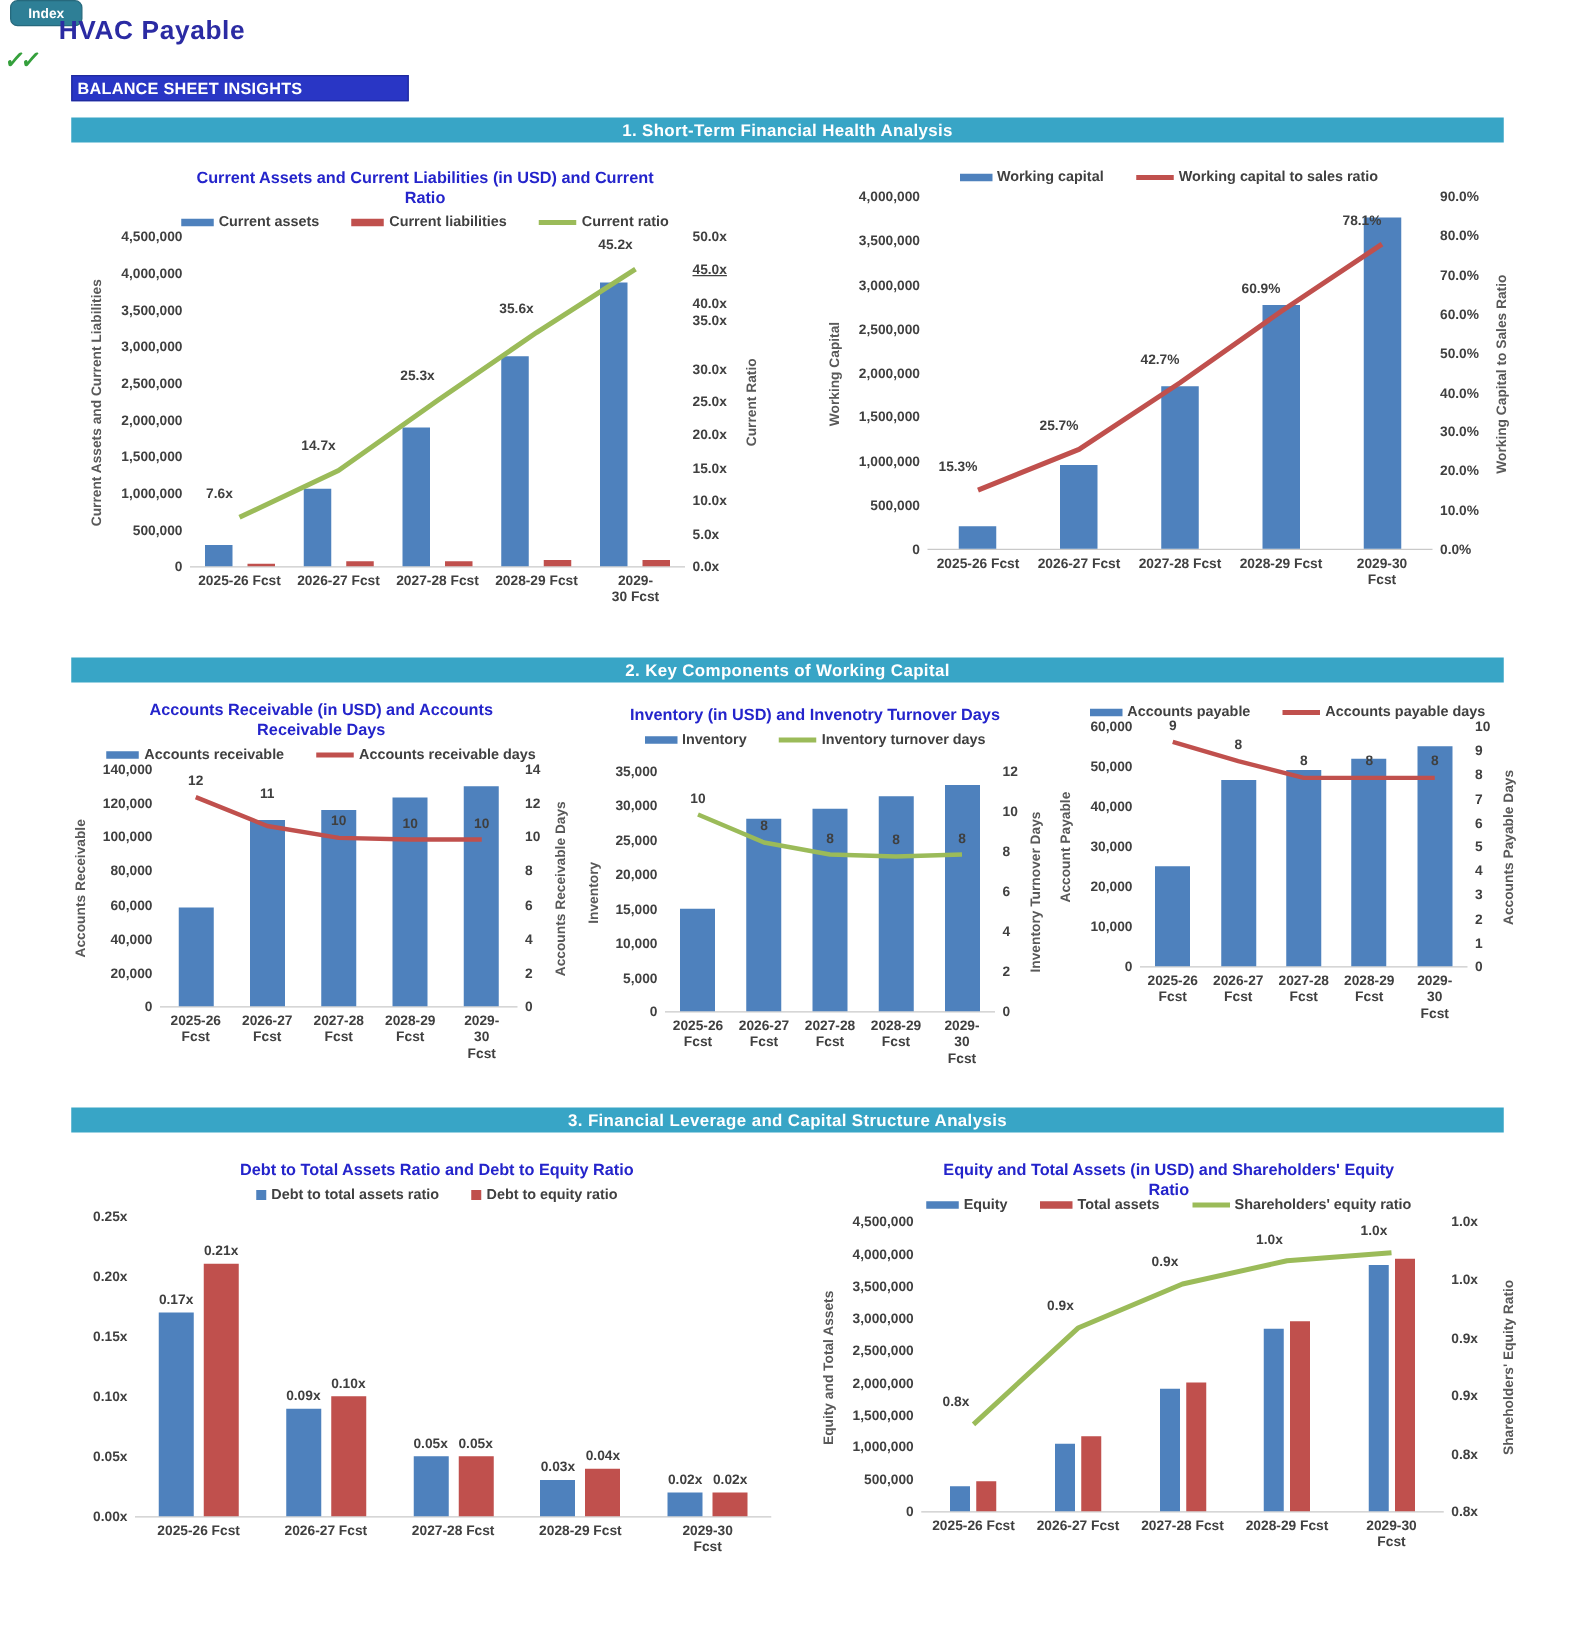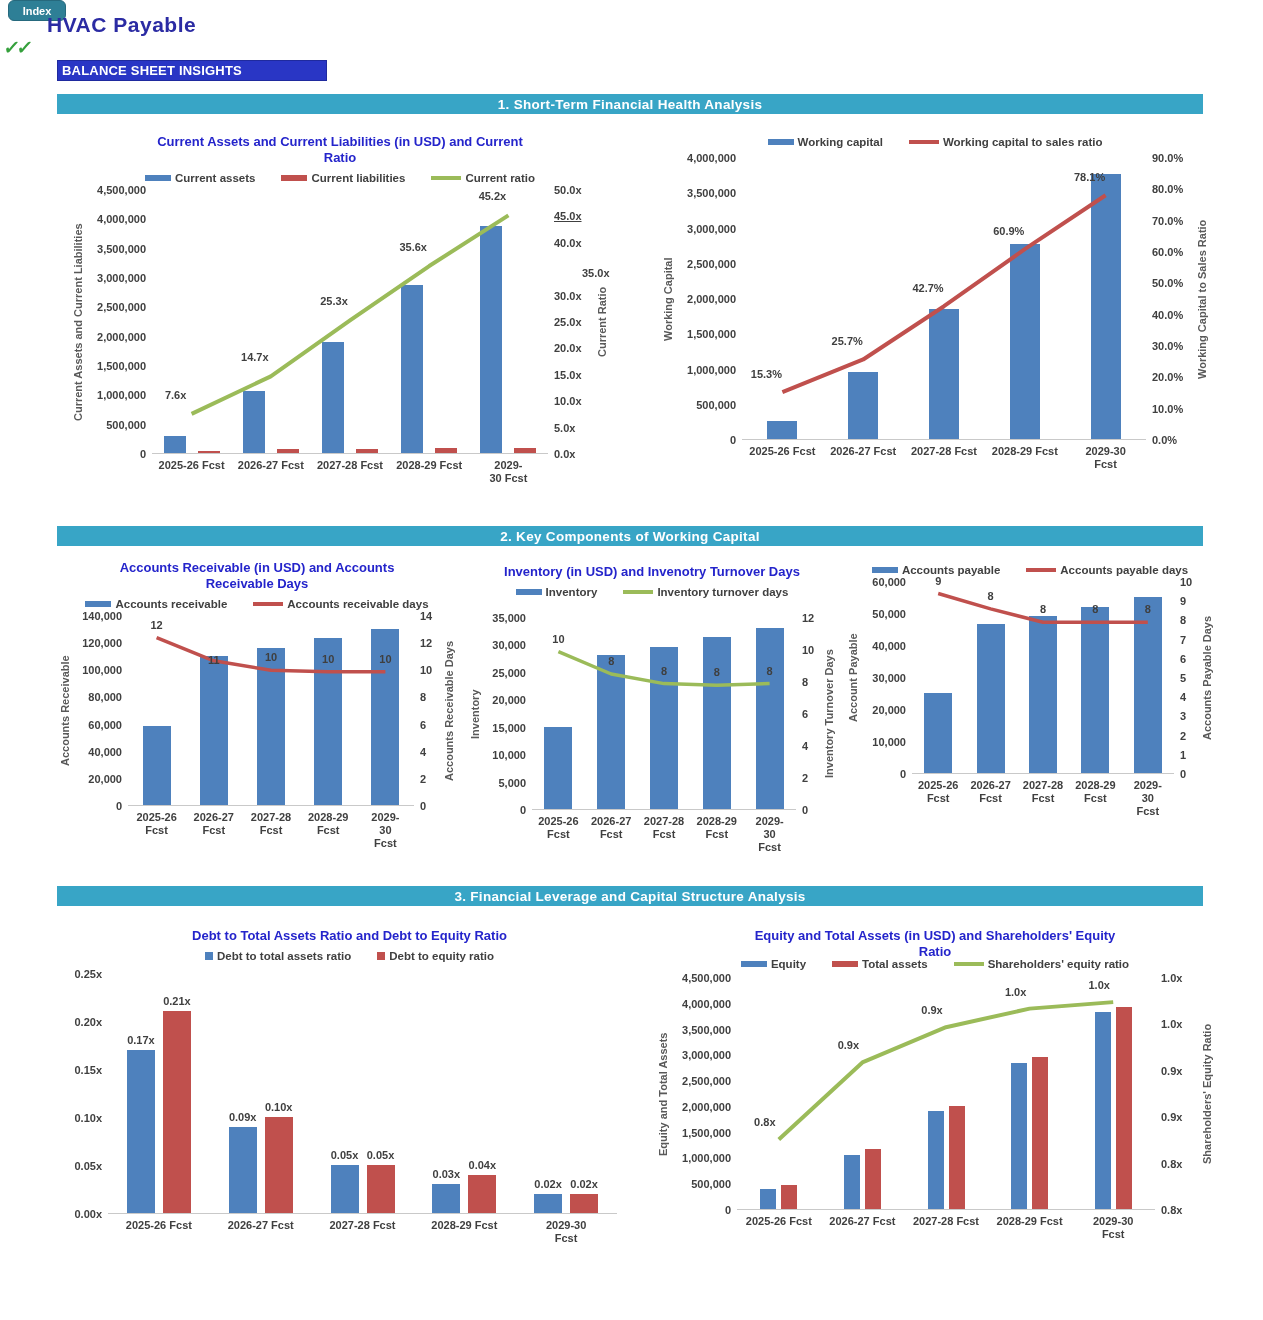--- a/index.html
+++ b/index.html
@@ -124,21 +124,21 @@
         <div class="dlabel" style="left: 23.6px; top: 198.872px;">7.6x</div>
         <div class="dlabel" style="left: 102.8px; top: 161.384px;">14.7x</div>
         <div class="dlabel" style="left: 182px; top: 105.416px;">25.3x</div>
         <div class="dlabel" style="left: 261.2px; top: 51.032px;">35.6x</div>
         <div class="dlabel" style="left: 340.4px; top: 0.344px;">45.2x</div>
       </div>
       <div class="ycol right" style="width: 46px; height: 264px;">
         <div class="ylab" style="top: 0px;">50.0x</div>
         <div class="ylab" style="top: 26.4px; text-decoration: underline;">45.0x</div>
         <div class="ylab" style="top: 52.8px;">40.0x</div>
-        <div class="ylab" style="top: 83px; margin-left: 28px;">35.0x</div>
+        <div class="ylab" style="top: 67px;">35.0x</div>
         <div class="ylab" style="top: 105.6px;">30.0x</div>
         <div class="ylab" style="top: 132px;">25.0x</div>
         <div class="ylab" style="top: 158.4px;">20.0x</div>
         <div class="ylab" style="top: 184.8px;">15.0x</div>
         <div class="ylab" style="top: 211.2px;">10.0x</div>
         <div class="ylab" style="top: 237.6px;">5.0x</div>
         <div class="ylab" style="top: 264px;">0.0x</div>
       </div>
       <div class="vtext" style="width: 16px; height: 264px;">Current Ratio</div>
     </div>
@@ -241,21 +241,21 @@
       <div class="plot" style="width: 286px; height: 190px;">
         <div class="bar" style="left: 14.6px; width: 28px; height: 78.7143px; background: rgb(78, 129, 189);"></div>
         <div class="bar" style="left: 71.8px; width: 28px; height: 149.286px; background: rgb(78, 129, 189);"></div>
         <div class="bar" style="left: 129px; width: 28px; height: 157.429px; background: rgb(78, 129, 189);"></div>
         <div class="bar" style="left: 186.2px; width: 28px; height: 166.929px; background: rgb(78, 129, 189);"></div>
         <div class="bar" style="left: 243.4px; width: 28px; height: 176.429px; background: rgb(78, 129, 189);"></div>
         <svg class="line-svg" width="286" height="190">
           <polyline points="28.6,21.7142857142857 85.80000000000001,44.78571428571429 143,54.285714285714285 200.20000000000002,55.64285714285713 257.40000000000003,55.64285714285713" fill="none" stroke="#C0504D" stroke-width="3.5" stroke-linejoin="round"></polyline>
         </svg>
         <div class="dlabel" style="left: 28.6px; top: 2.71429px;">12</div>
-        <div class="dlabel" style="left: 85.8px; top: 38px;">11</div>
+        <div class="dlabel" style="left: 85.8px; top: 13px;">11</div>
         <div class="dlabel" style="left: 143px; top: 35.2857px;">10</div>
         <div class="dlabel" style="left: 200.2px; top: 36.6429px;">10</div>
         <div class="dlabel" style="left: 257.4px; top: 36.6429px;">10</div>
       </div>
       <div class="ycol right" style="width: 28px; height: 190px;">
         <div class="ylab" style="top: 0px;">14</div>
         <div class="ylab" style="top: 27.1429px;">12</div>
         <div class="ylab" style="top: 54.2857px;">10</div>
         <div class="ylab" style="top: 81.4286px;">8</div>
         <div class="ylab" style="top: 108.571px;">6</div>

